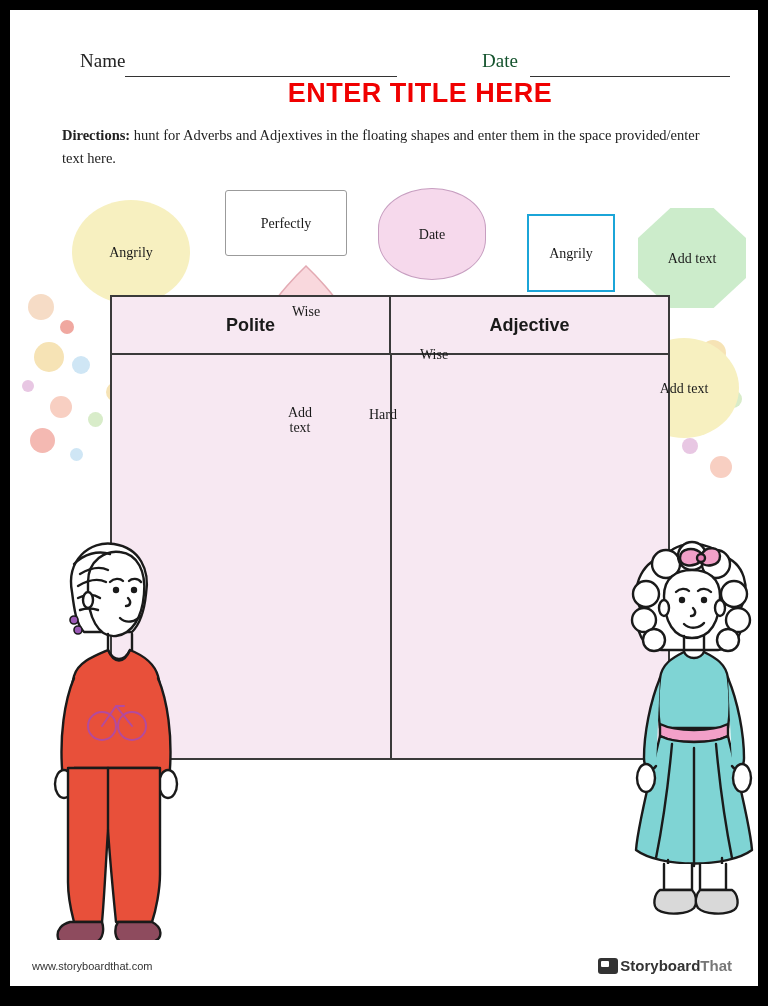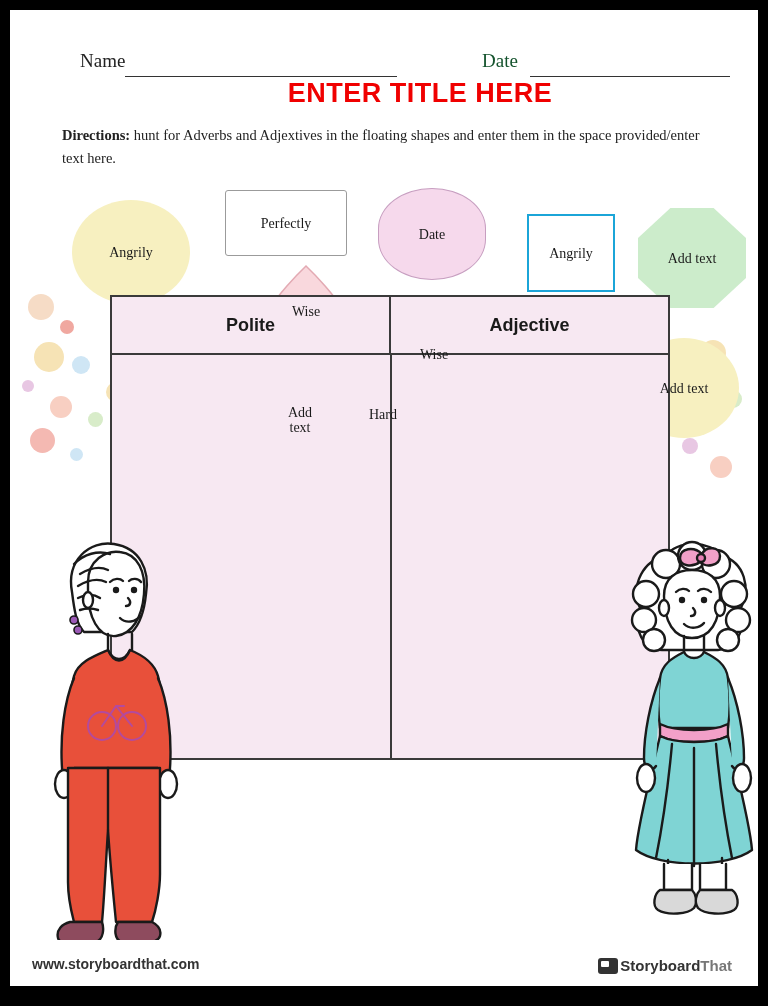--- a/index.html
+++ b/index.html
@@ -158,24 +158,24 @@
     position: absolute;
     left: 50%; top: 58px;
     width: 2px; height: 405px;
     background: #3a3a3a;
   }
 
   
   .footer-url {
     position: absolute;
     left: 22px; bottom: 14px;
-    font-size: 14px;
+    font-size: 11px;
     color: #333;
     font-family: "Liberation Sans", sans-serif;
-    font-weight: bold;
+    font-weight: normal;
   }
   .brand {
     position: absolute;
     right: 26px; bottom: 12px;
     display: flex;
     align-items: center;
     gap: 2px;
   }
   .brand-mark {
     width: 20px; height: 16px;

